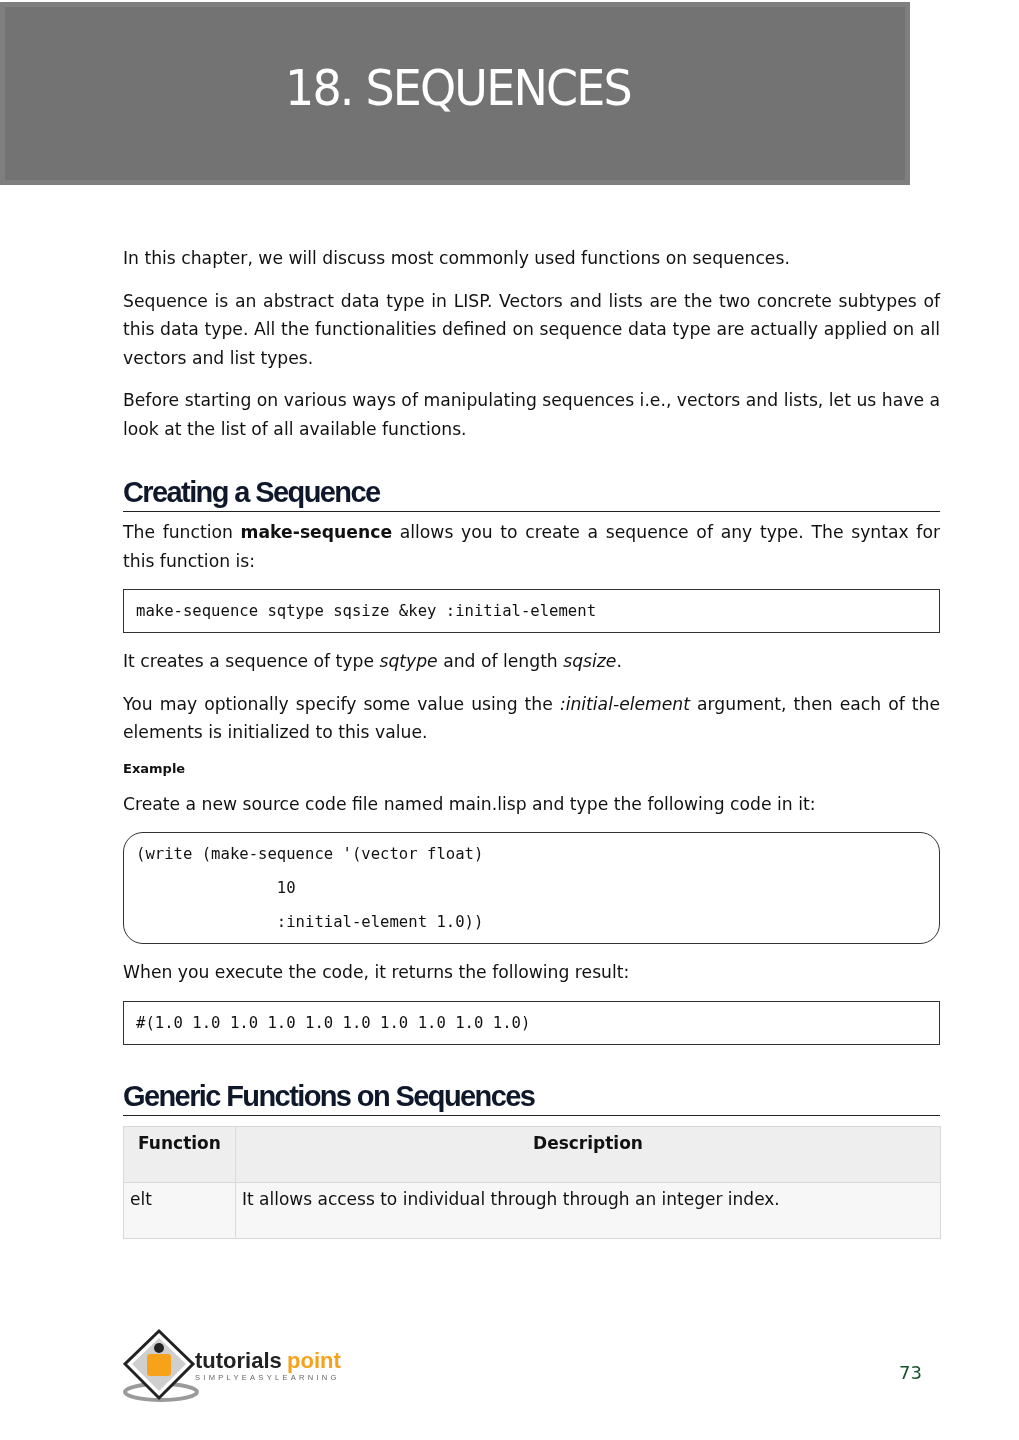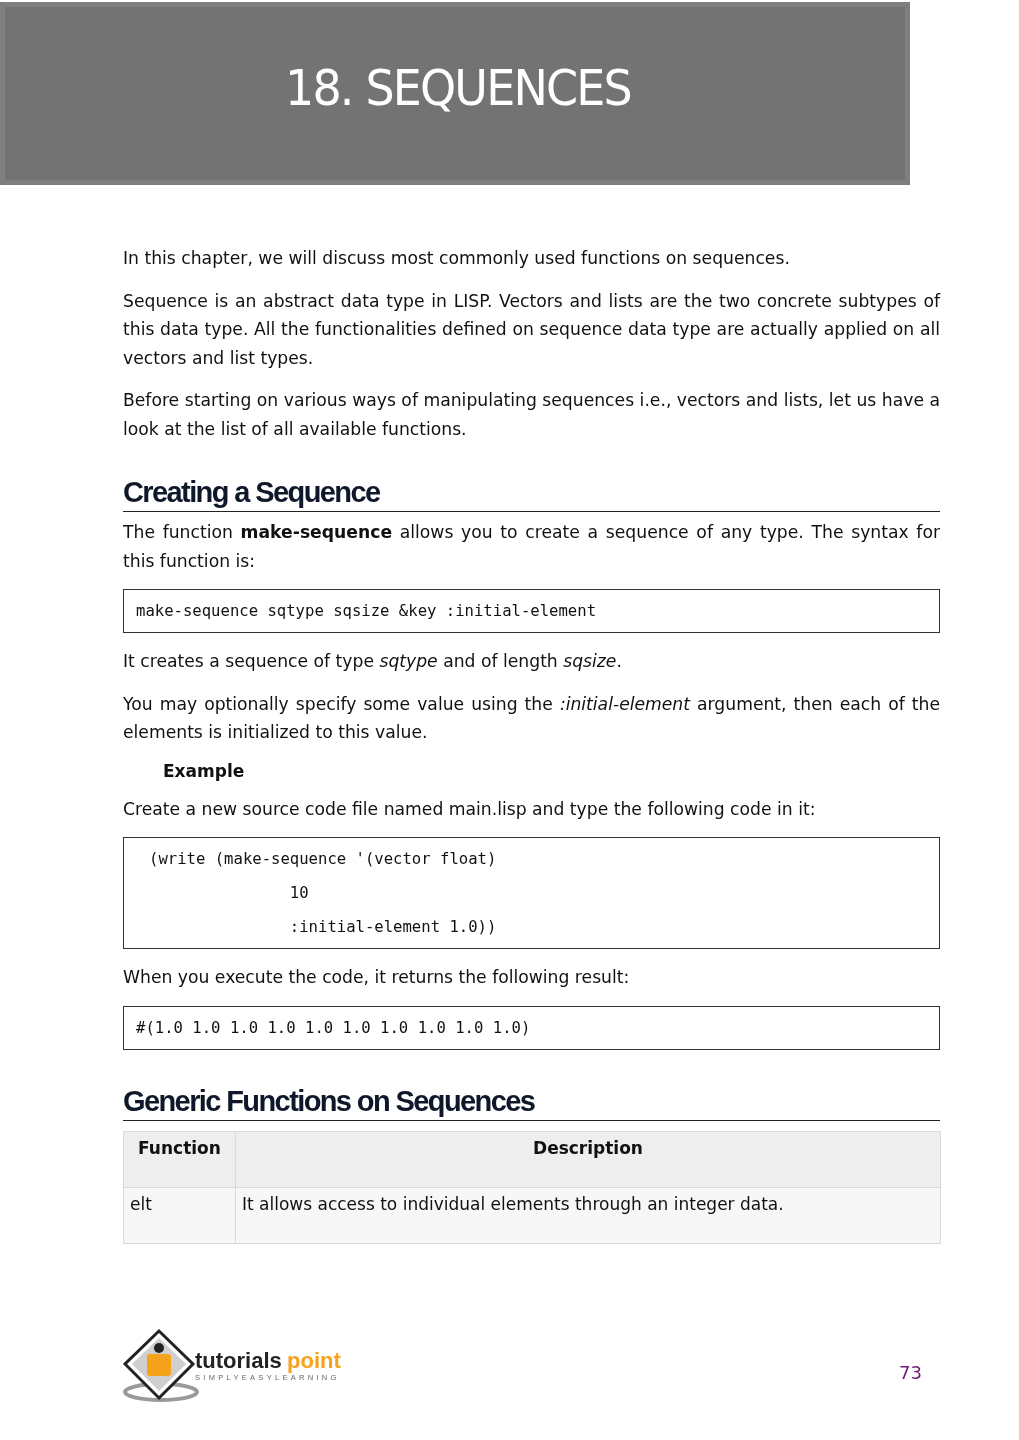--- a/index.html
+++ b/index.html
@@ -25,35 +25,35 @@
     font-family: "Liberation Sans", sans-serif; font-weight: bold; font-size: 29px;
     letter-spacing: -1.6px; color: #0f172a; border-bottom: 1.5px solid #222;
     padding-bottom: 2px; margin-top: 32px; margin-bottom: 6px; line-height: 34px;
   }
   .code {
     border: 1.5px solid #333; padding: 10px 12px;
     font-family: "DejaVu Sans Mono", monospace; font-size: 15.6px; line-height: 34px;
     white-space: pre; margin-bottom: 14px;
   }
   .code.single { padding: 2px 12px; line-height: 38px; }
-  .code.multi { padding: 4px 25px; }
+  .code.multi { padding: 4px 12px; border-radius: 20px; }
   b { font-weight: bold; }
   i { font-style: italic; }
-  .example-label { font-weight: bold; font-size: 17px; margin-bottom: 14px; margin-left: 40px; }
+  .example-label { font-weight: bold; font-size: 13px; margin-bottom: 14px; }
 
   table.functions { width: 818px; border-collapse: collapse; font-size: 17px; margin-top: 10px; }
   table.functions th, table.functions td {
     border: 1px solid #d9d9d9; vertical-align: top; padding: 6px 6px; height: 56px;
   }
   table.functions th { background: #eeeeee; font-weight: bold; text-align: center; }
   table.functions td { background: #f7f7f7; }
   table.functions th.col-func { width: 112px; }
 
   .footer-logo { position: absolute; left: 123px; top: 1328px; width: 245px; height: 75px; }
-  .page-number { position: absolute; left: 899px; top: 1362px; font-size: 18px; color: #701a75; }
+  .page-number { position: absolute; left: 899px; top: 1362px; font-size: 18px; color: #14532d; }
 </style>
 </head>
 <body>
 
 <div class="banner">
   <div class="banner-title">18.  SEQUENCES</div>
 </div>
 
 <div class="content">
   <p class="body">In this chapter, we will discuss most commonly used functions on sequences.</p>
@@ -75,21 +75,21 @@
   <table class="functions">
     <thead>
       <tr>
         <th class="col-func">Function</th>
         <th>Description</th>
       </tr>
     </thead>
     <tbody>
       <tr>
         <td>elt</td>
-        <td>It allows access to individual elements through an integer data.</td>
+        <td>It allows access to individual through through an integer index.</td>
       </tr>
     </tbody>
   </table>
 </div>
 
 <div class="footer-logo">
   <svg width="245" height="75" viewBox="0 0 245 75">
     <ellipse cx="38" cy="64" rx="36" ry="8" fill="none" stroke="#9a9a9a" stroke-width="4"></ellipse>
     <polygon points="36,3 70,36 36,70 2,36" fill="#ffffff" stroke="#222" stroke-width="3"></polygon>
     <polygon points="36,10 63,36 36,63 9,36" fill="#cfcfcf"></polygon>

